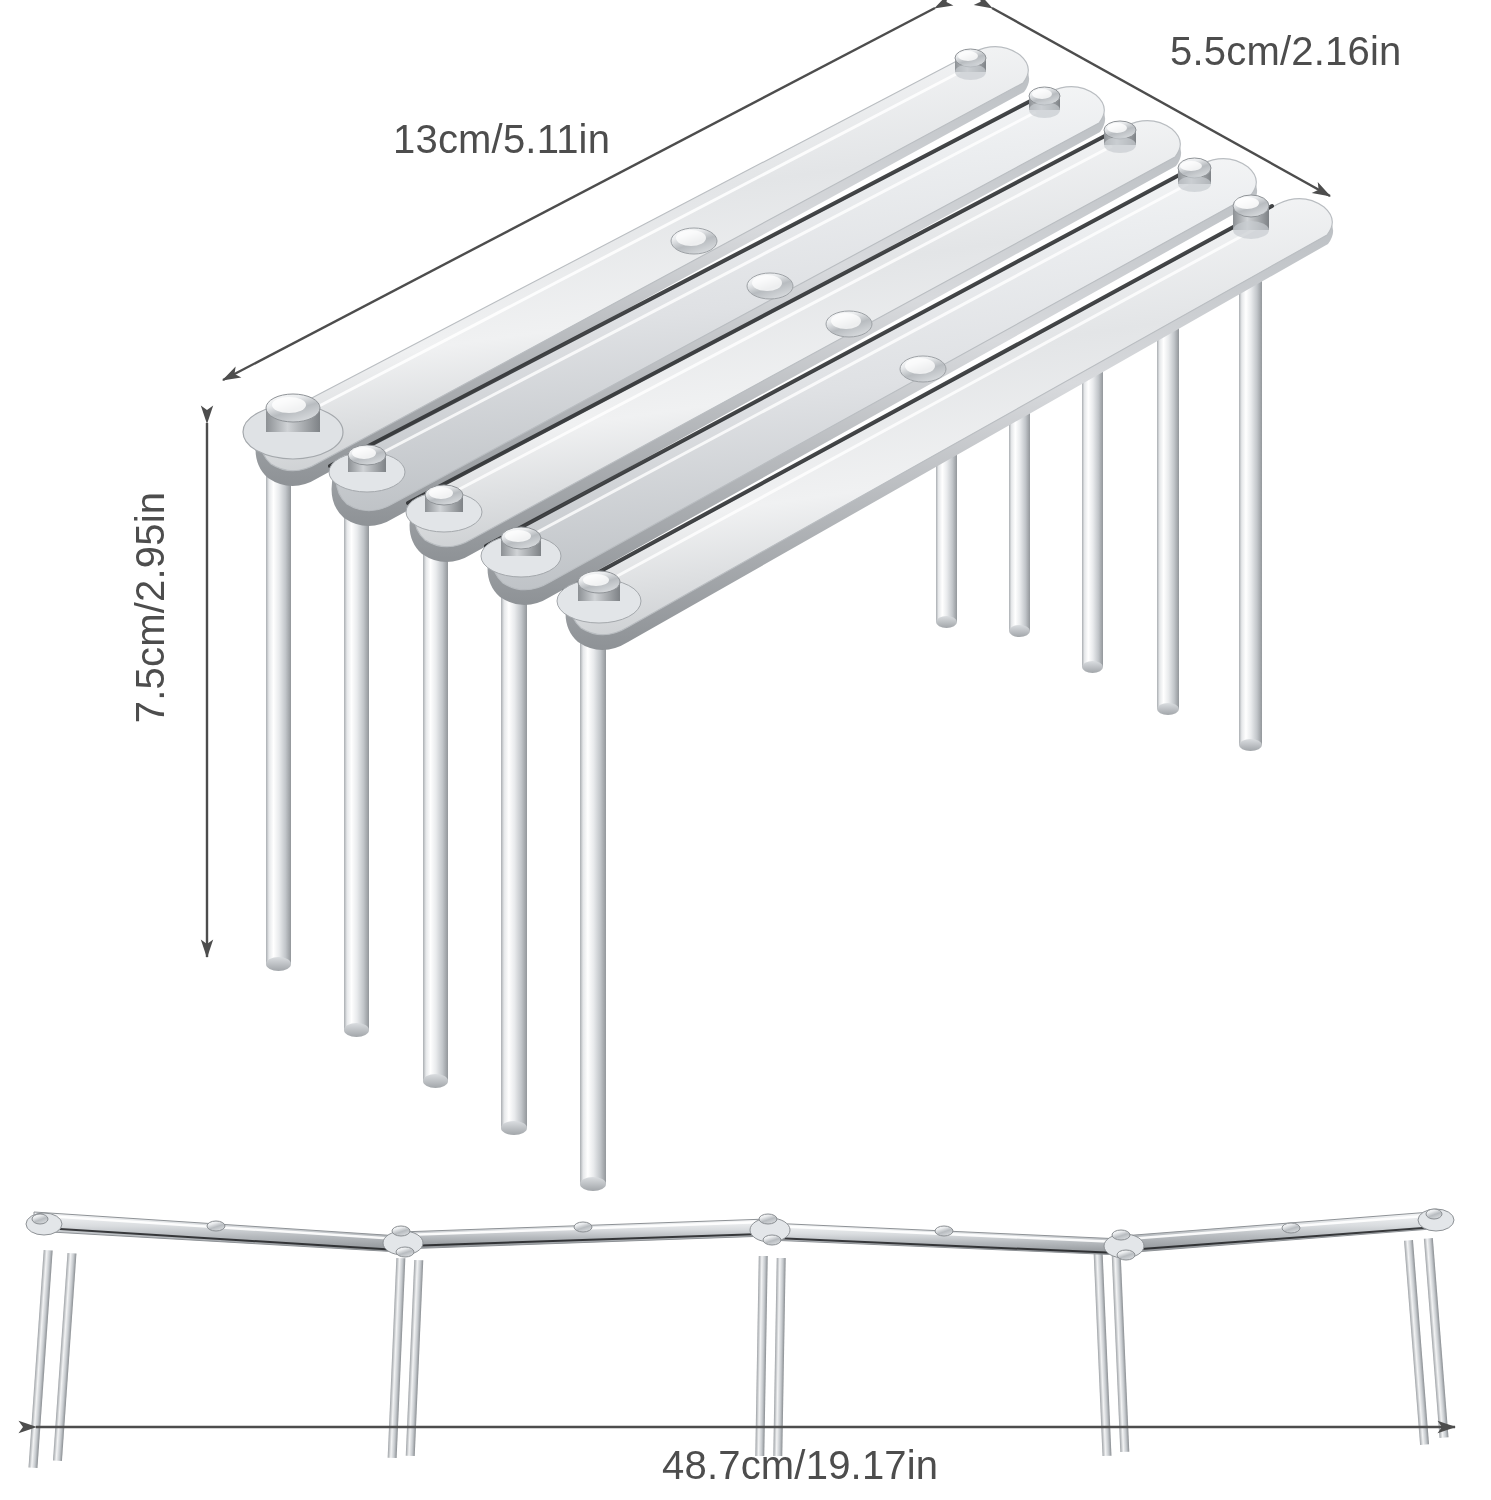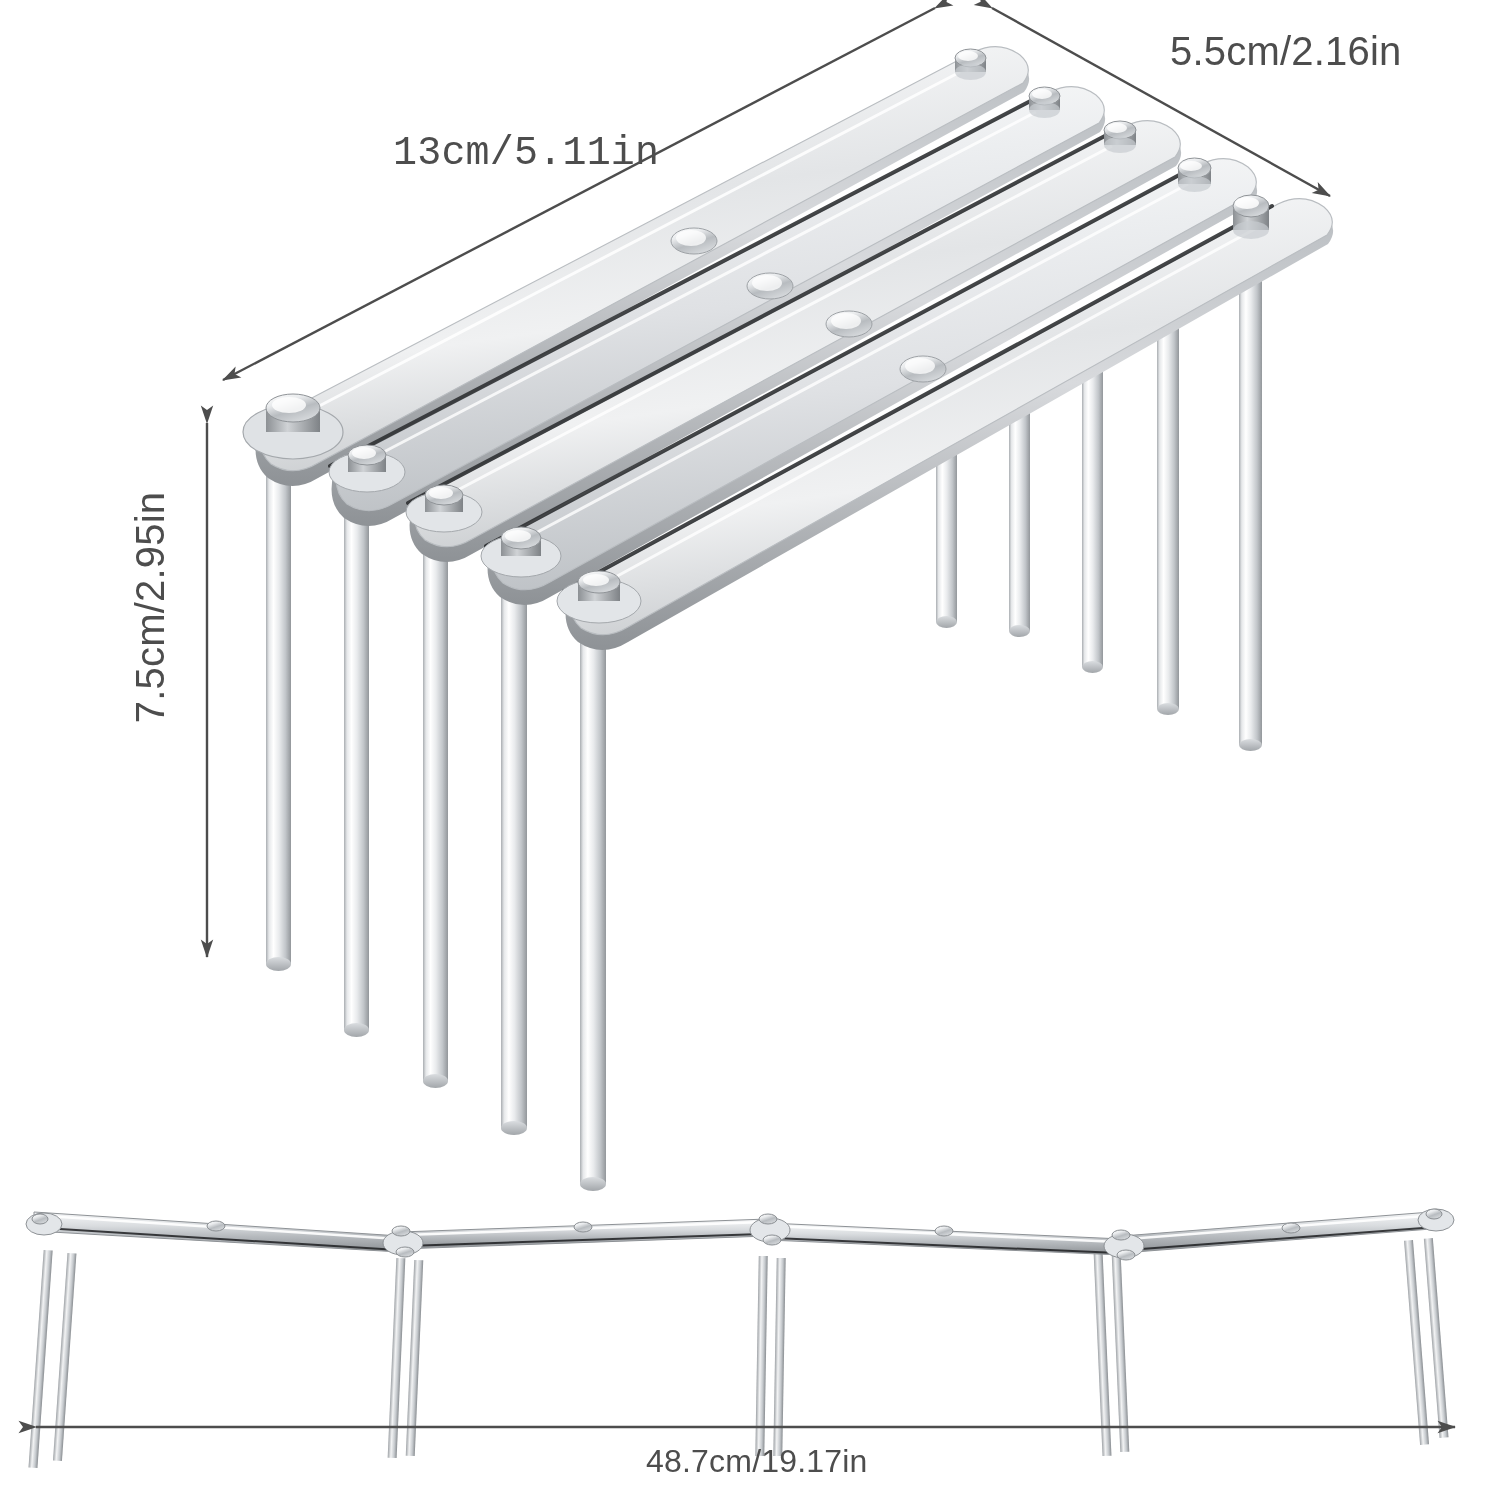--- a/index.html
+++ b/index.html
@@ -12,28 +12,28 @@
   }
   #stage{position:absolute;left:0;top:0;width:1491px;height:1500px;}
   svg.layer{position:absolute;left:0;top:0;width:1491px;height:1500px;overflow:visible;}
   .dimlabel{
     position:absolute;
     color:#4d4d4d;
     font-weight:400;
     white-space:nowrap;
     letter-spacing:0.2px;
   }
-  #label-length{left:393px;top:131px;font-size:40px;font-family:Liberation Mono, monospace;}
+  #label-length{left:393px;top:117px;font-size:40px;}
   #label-depth{left:1170px;top:29px;font-size:40px;}
   #label-height{
     left:-5px;top:585px;width:310px;
     font-size:40px;text-align:center;
     transform:rotate(-90deg);transform-origin:center center;
   }
-  #label-width{left:646px;top:1443px;font-size:32px;text-align:center;}
+  #label-width{left:662px;top:1443px;font-size:40px;text-align:center;}
 </style>
 </head>
 <body>
 
 <div id="stage">
 
   <svg class="layer" viewBox="0 0 1491 1500" preserveAspectRatio="none">
     <defs>
 
       <linearGradient id="slatFace" x1="0" y1="0" x2="0.25" y2="1">

